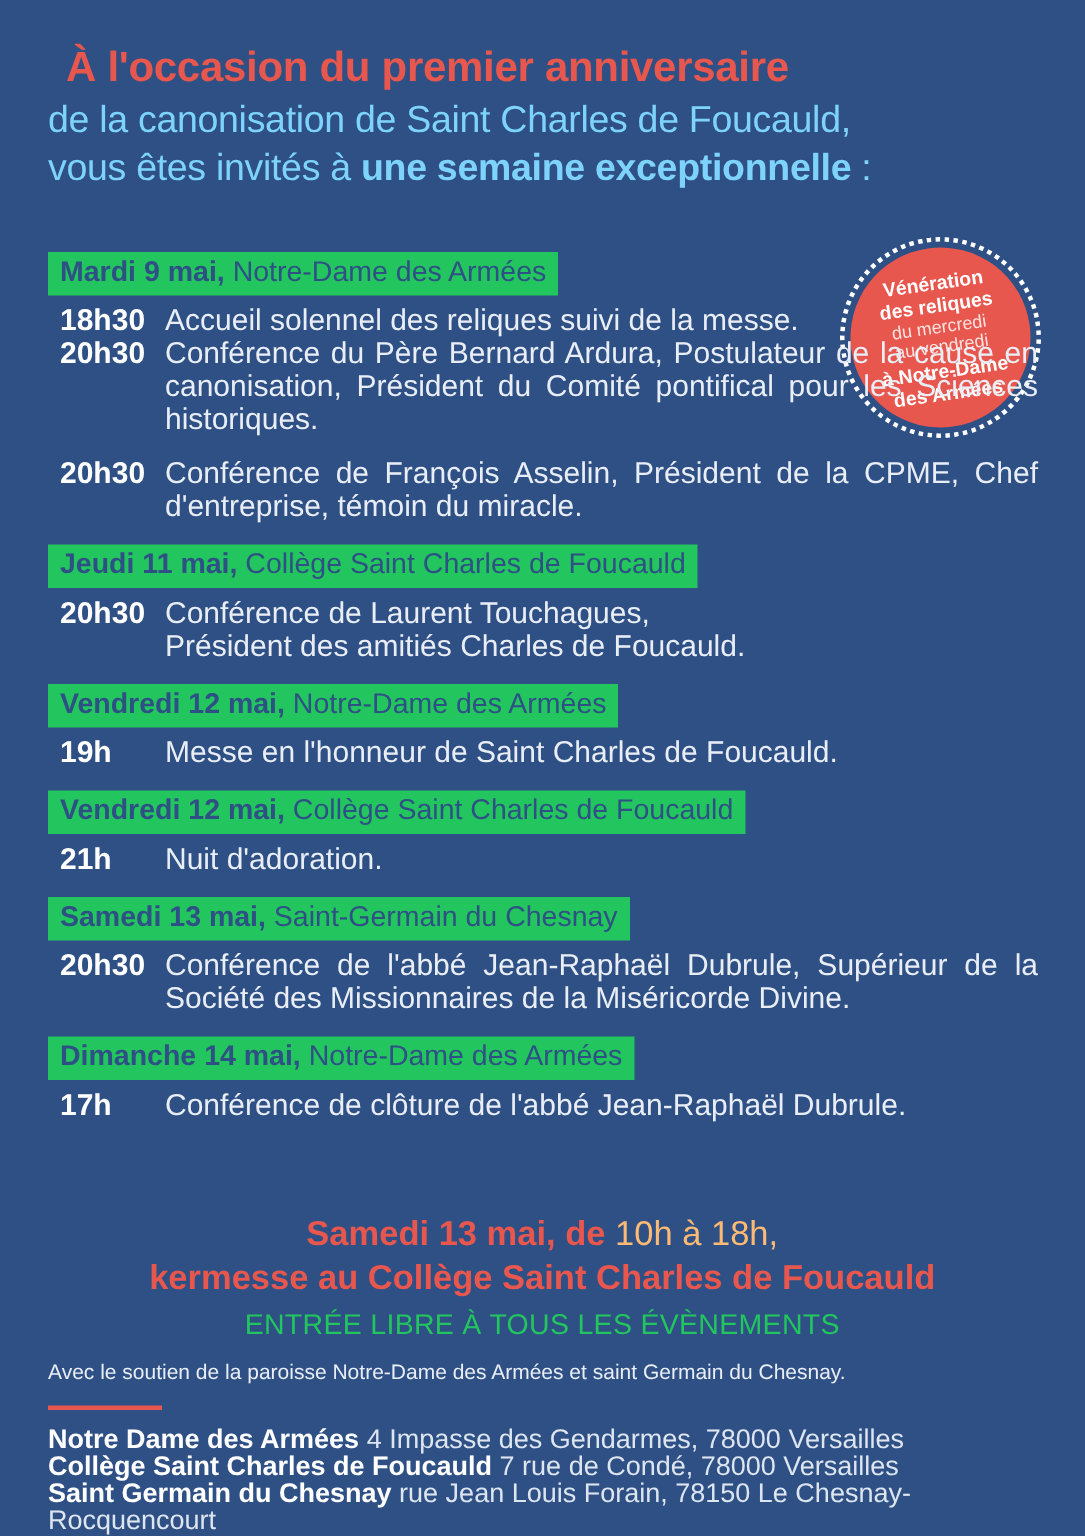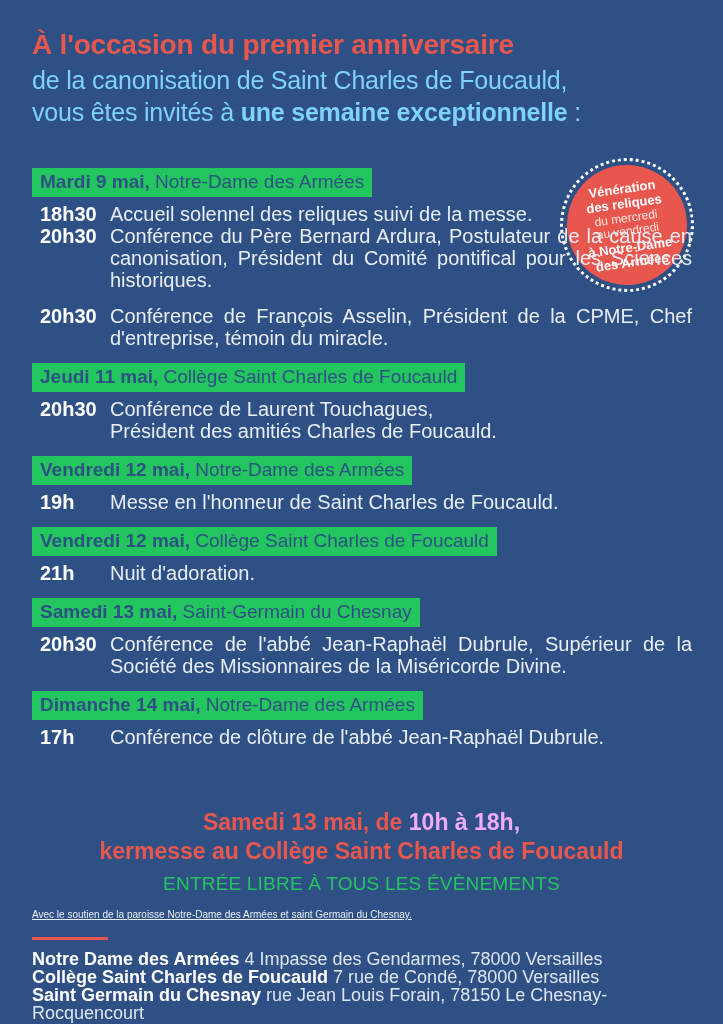--- a/index.html
+++ b/index.html
@@ -29,21 +29,21 @@
     left: 32px;
     top: 28px;
     width: 620px;
   }
   .header-line1 {
     color: #e8574e;
     font-weight: bold;
     font-size: 28px;
     line-height: 34px;
     letter-spacing: -0.2px;
-    margin: 0 0 2px 0;
+    margin: 0 0 2px 12px;
   }
   .header-line2,
   .header-line3 {
     color: #7dd3fc;
     font-size: 25px;
     line-height: 32px;
     letter-spacing: -0.2px;
     margin: 0;
     font-weight: normal;
   }
@@ -166,22 +166,22 @@
     width: 723px;
     text-align: center;
   }
   .kermesse-l1 {
     font-size: 23px;
     line-height: 29px;
     font-weight: bold;
     color: #e8574e;
   }
   .kermesse-l1 .white {
-    color: #f0abfc;
-    font-weight: bold;
+    color: #fdba74;
+    font-weight: normal;
   }
   .kermesse-l2 {
     font-size: 23px;
     line-height: 29px;
     font-weight: bold;
     color: #e8574e;
   }
   .entree {
     margin-top: 6px;
     font-size: 19px;
@@ -190,24 +190,23 @@
     font-weight: normal;
     letter-spacing: 0.2px;
   }
 
   
   .support {
     position: absolute;
     left: 32px;
     top: 905px;
     width: 660px;
-    font-size: 10px;
+    font-size: 14px;
     line-height: 19px;
     color: #e9eef6;
-    text-decoration: underline;
   }
   .rule {
     position: absolute;
     left: 32px;
     top: 937px;
     width: 76px;
     height: 3px;
     background: #e8574e;
   }
   .addresses {

